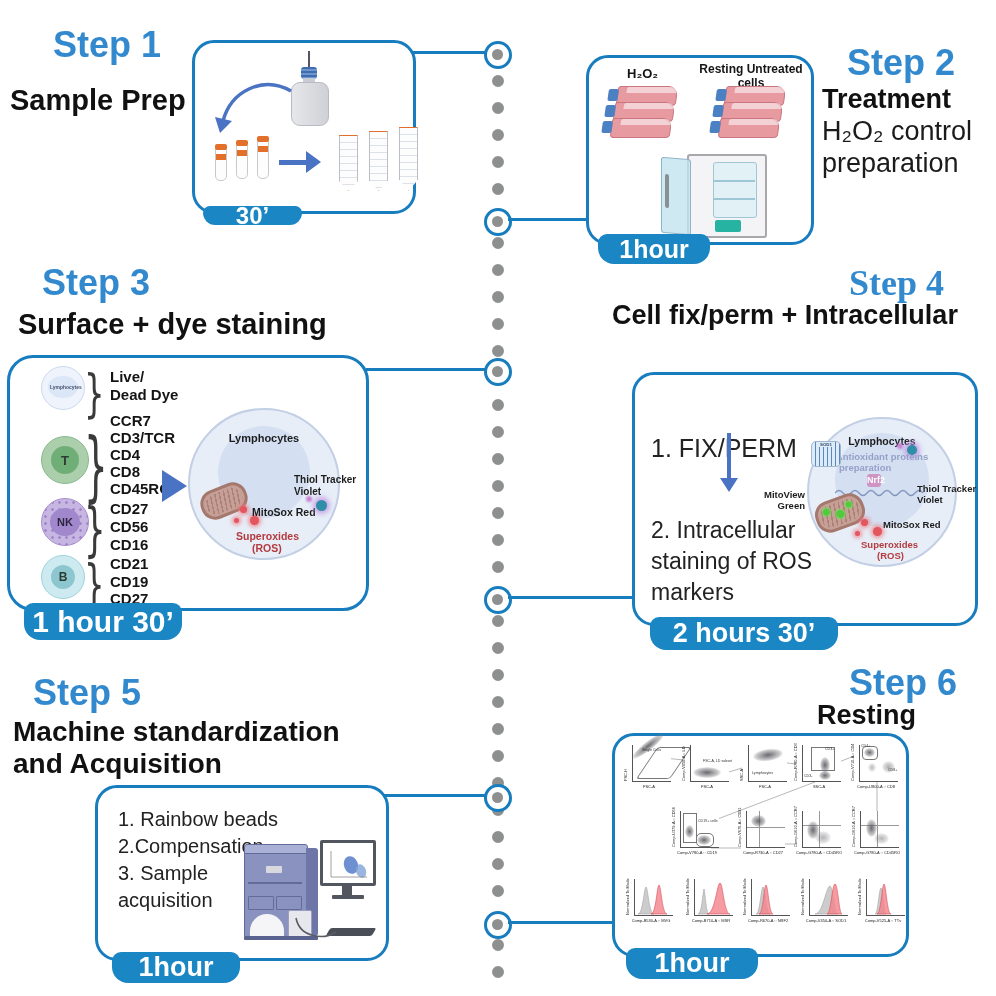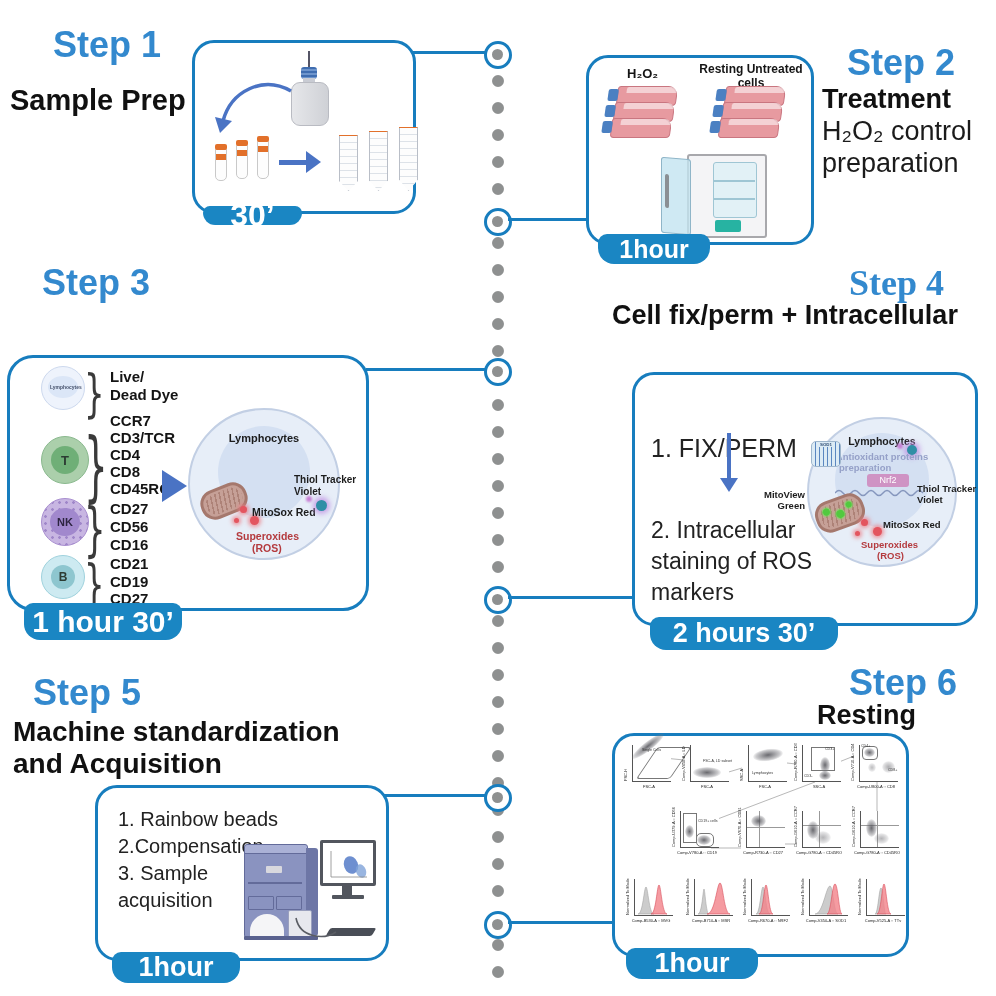--- a/index.html
+++ b/index.html
@@ -132,21 +132,21 @@
     <div class="ftube" style="left:144px;top:92px;height:54px;">
         <span class="cap"></span>
       </div>
     <div class="ftube" style="left:174px;top:88px;height:58px;">
         <span class="cap"></span>
       </div>
     <div class="ftube" style="left:204px;top:84px;height:62px;">
         <span class="cap"></span>
       </div>
   </div>
-  <div class="badge" style="left:203px;top:206px;width:99px;height:19px;font-size:32px;">30’</div>
+  <div class="badge" style="left:203px;top:206px;width:99px;height:19px;font-size:24px;">30’</div>
 
   <div class="card" style="left:586px;top:55px;width:222px;height:184px;">
     <div class="abs tinyc" style="left:38px;top:8px;font-size:13px;color:#141414;">H₂O₂</div>
     <div class="abs" style="left:104px;top:4px;width:116px;text-align:center;font-weight:bold;font-size:12px;line-height:14px;">
       <span>Resting Untreated</span><br>
       <span>cells</span>
     </div>
 
     <div class="abs" style="left:22px;top:28px;width:72px;height:62px;">
       <div class="flask" style="left:6px;top:0;">
@@ -188,20 +188,21 @@
       <div class="abs" style="left:4px;top:20px;width:4px;height:34px;background:#8a8f94;border-radius:2px;transform:skewY(5deg);"></div>
     </div>
   </div>
   <div class="badge" style="left:598px;top:234px;width:112px;height:30px;font-size:25px;">1hour</div>
   <div class="step-head" style="left:847px;top:42px;font-size:36px;">Step 2</div>
   <div class="sub-bold" style="left:822px;top:84px;font-size:27px;">Treatment</div>
   <div class="sub-reg" style="left:822px;top:116px;">H₂O₂ control</div>
   <div class="sub-reg" style="left:822px;top:148px;">preparation</div>
 
   <div class="step-head" style="left:42px;top:262px;">Step 3</div>
+  <div class="sub-bold" style="left:18px;top:308px;">Surface + dye staining</div>
   <div class="card" style="left:7px;top:355px;width:356px;height:250px;border-radius:26px;">
 
     <div class="cellc" style="left:31px;top:8px;width:42px;height:42px;background:#eef3fc;border:1.5px solid #cdd9ee;">
       <div class="inner" style="left:6px;top:9px;width:30px;height:22px;background:#dbe6f7;"></div>
       <div class="abs" style="left:0;top:16px;width:42px;text-align:center;font-size:8px;transform:scale(0.62);font-weight:bold;color:#44506b;">Lymphocytes</div>
     </div>
     <div class="brace" style="left:74px;top:6px;font-size:38px;transform:scaleY(1.35) scaleX(.85);transform-origin:top left;"></div>
     <div class="mk" style="left:100px;top:10px;">Live/</div>
     <div class="mk" style="left:100px;top:28px;">Dead Dye</div>
 
@@ -267,21 +268,21 @@
     <div class="blklab" style="left:124px;top:114px;width:46px;text-align:right;font-size:9.5px;">MitoView</div>
     <div class="blklab" style="left:124px;top:125px;width:46px;text-align:right;font-size:9.5px;">Green</div>
 
     <div class="bigcell" style="left:172px;top:42px;width:146px;height:146px;">
       <div class="nucleus" style="left:26px;top:14px;width:94px;height:94px;"></div>
       <div class="blklab" style="left:0;top:16px;width:146px;text-align:center;font-size:10.5px;">Lymphocytes</div>
       <div class="tealdot" style="left:98px;top:26px;width:10px;height:10px;"></div>
       <div class="abs" style="left:88px;top:24px;width:6px;height:6px;border-radius:50%;background:#c77fd4;filter:blur(1px);"></div>
       <div class="abs" style="left:0;top:32px;width:146px;text-align:center;font-size:9.5px;font-weight:bold;color:#95a0c8;">Antioxidant proteins</div>
       <div class="abs" style="left:30px;top:43px;font-size:9.5px;font-weight:bold;color:#95a0c8;">preparation</div>
-      <div class="abs" style="left:58px;top:55px;width:42px;height:13px;background:#cf93c4;border-radius:3px;color:#fff;font-size:9px;font-weight:normal;text-align:center;line-height:13px;">Nrf2</div>
+      <div class="abs" style="left:58px;top:55px;width:14px;height:13px;background:#cf93c4;border-radius:3px;color:#fff;font-size:9px;font-weight:bold;text-align:right;line-height:13px;">Nrf2</div>
       <svg class="abs" style="left:26px;top:69px;" width="92" height="10">
         <path d="M0,5 Q4,0 8,5 T16,5 T24,5 T32,5 T40,5 T48,5 T56,5 T64,5 T72,5 T80,5 T88,5" stroke="#8596bd" stroke-width="1.4" fill="none"></path>
       </svg>
 
       <div class="abs" style="left:2px;top:22px;width:28px;height:24px;border-radius:5px;background:#dcebf5;border:1px solid #9fb6cc;background-image:repeating-linear-gradient(90deg,transparent 0 3px,#5b87c0 3px 4px);">
         <div class="abs" style="left:0;top:-2px;width:28px;text-align:center;font-size:8px;transform:scale(0.55);font-weight:bold;color:#2c4a72;background:#dcebf5;">SOD1</div>
       </div>
       <div class="mito" style="left:6px;top:78px;width:44px;height:26px;transform:rotate(-20deg);">
         <div class="ridge"></div>
         <div class="gdot" style="left:6px;top:4px;width:7px;height:7px;"></div>

